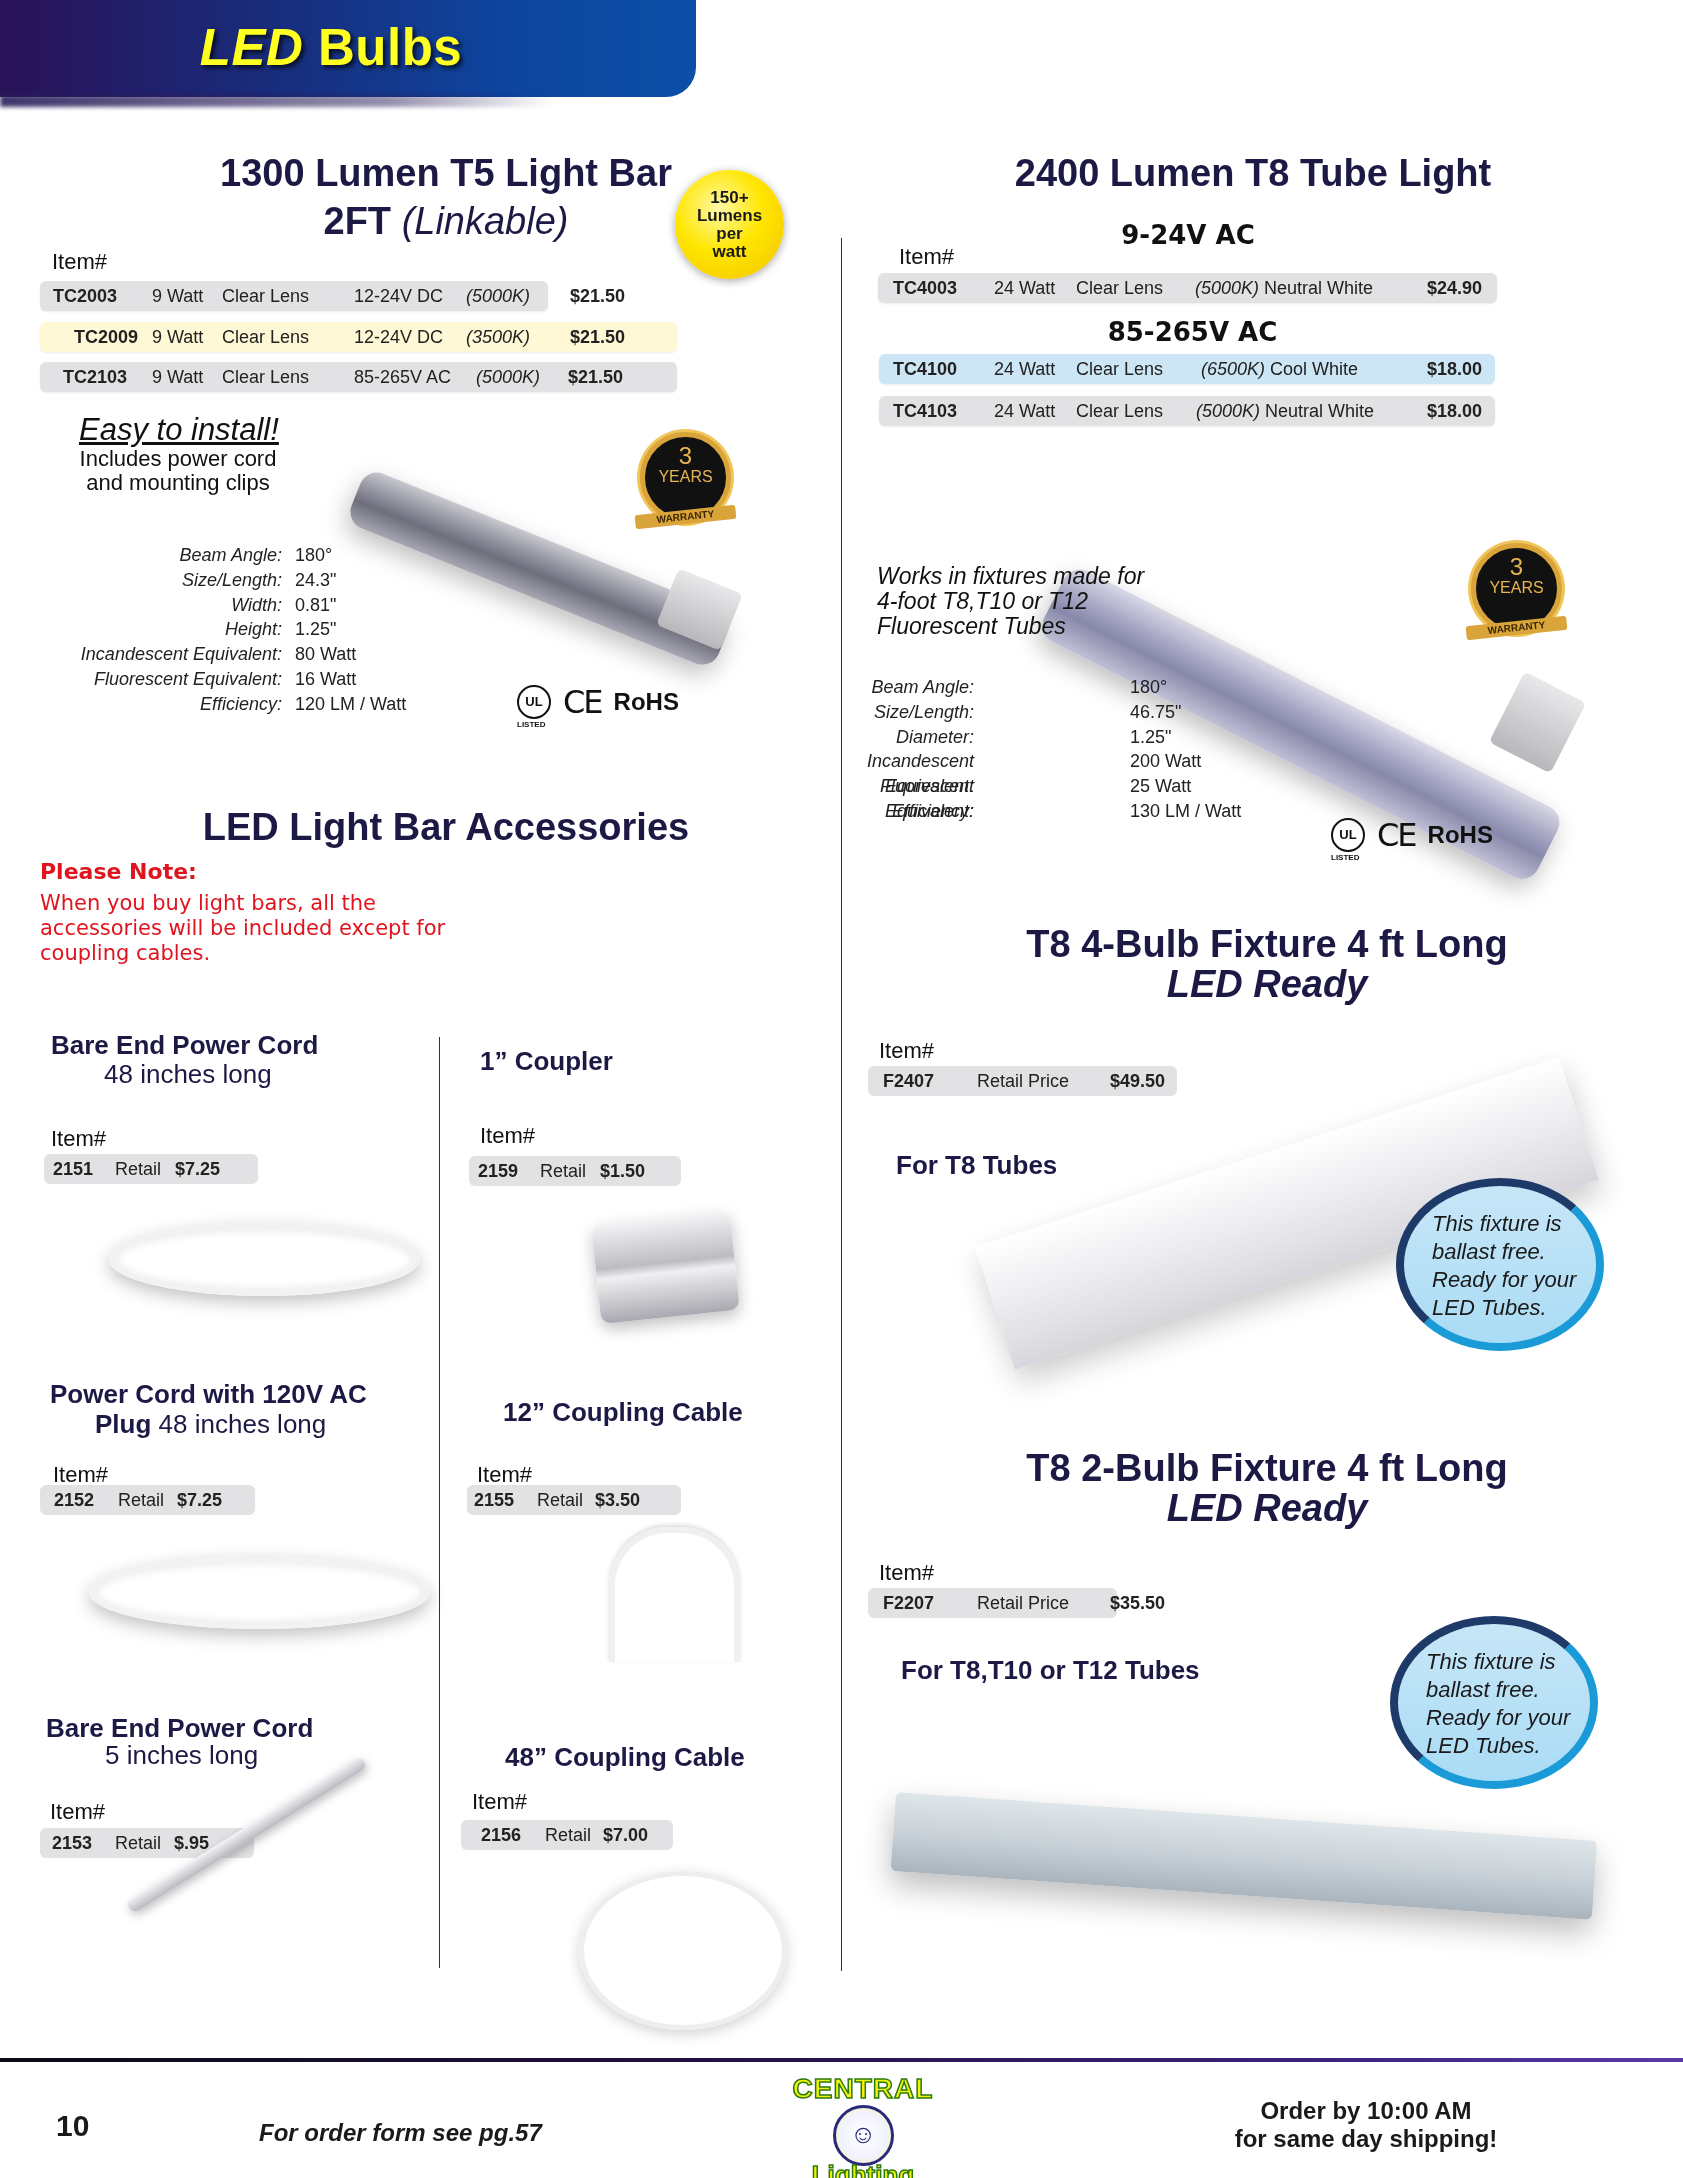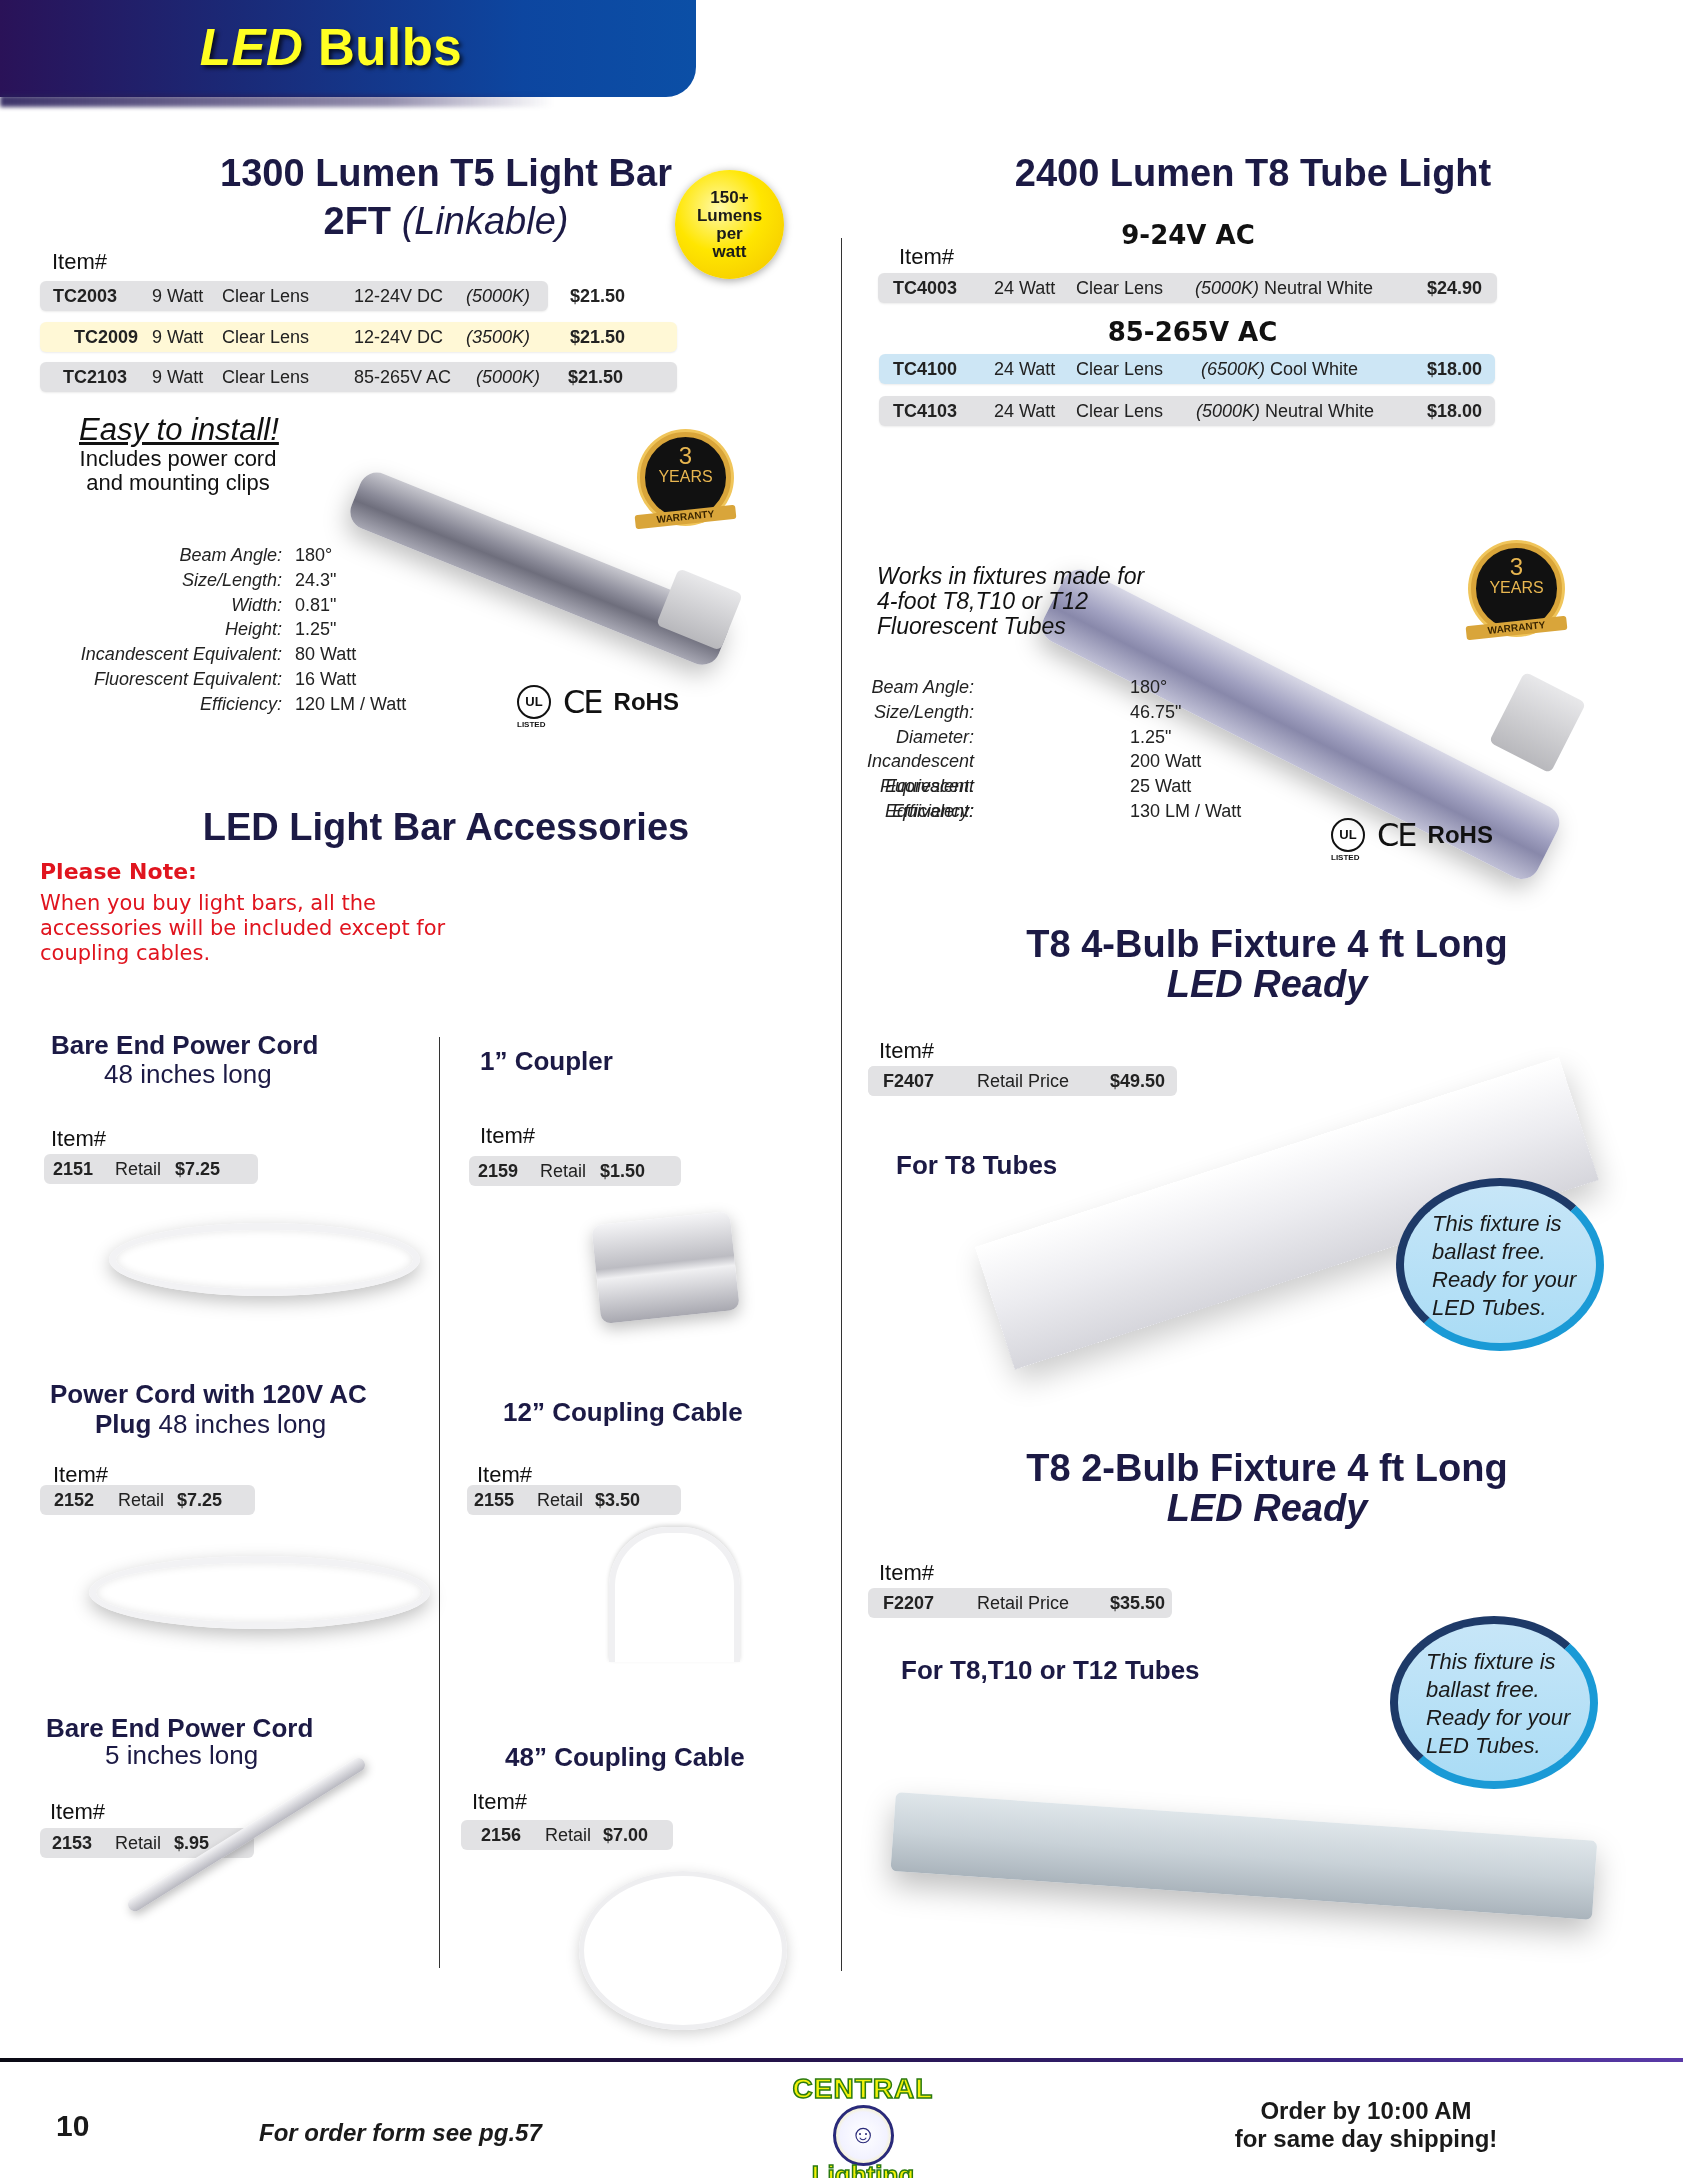--- a/index.html
+++ b/index.html
@@ -318,21 +318,21 @@
 <div class="abs ballast" style="left:1396px; top:1178px;">
   <div>This fixture is</div>
   <div>ballast free.</div>
   <div>Ready for your</div>
   <div>LED Tubes.</div>
 </div>
 
 <div class="abs h-title" style="left:960px; top:1447px; width:614px;">T8 2-Bulb Fixture 4 ft Long</div>
 <div class="abs h-title" style="left:960px; top:1487px; width:614px; font-style:italic;">LED Ready</div>
 <div class="abs itemhdr" style="left:879px; top:1560px;">Item#</div>
-<div class="acc-row" style="left:868px; top:1588px; width:304px;text-align:right;">
+<div class="acc-row" style="left:868px; top:1588px; width:249px;text-align:right;">
   <span style="left:15px;"><b>F2207</b></span>
   <span style="left:109px;">Retail Price</span>
   <span style="left:242px;"><b>$35.50</b></span>
 </div>
 <div class="abs fixture-sub" style="left:901px; top:1655px;">For T8,T10 or T12 Tubes</div>
 <div class="abs ballast" style="left:1390px; top:1616px;">
   <div>This fixture is</div>
   <div>ballast free.</div>
   <div>Ready for your</div>
   <div>LED Tubes.</div>

